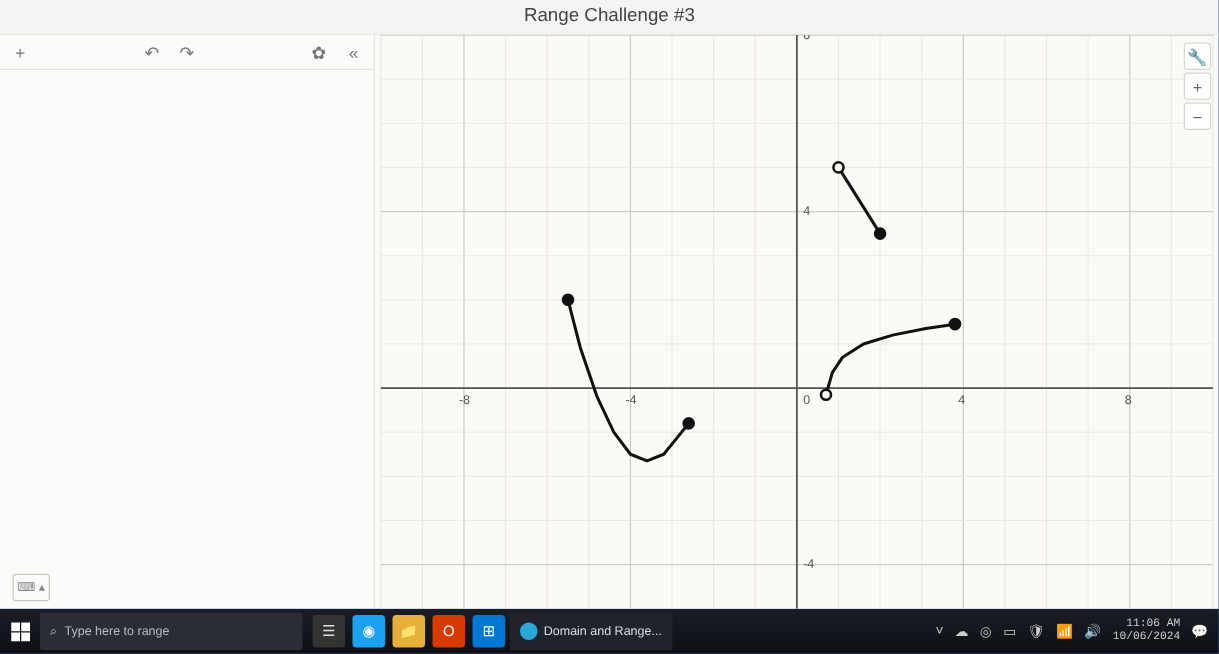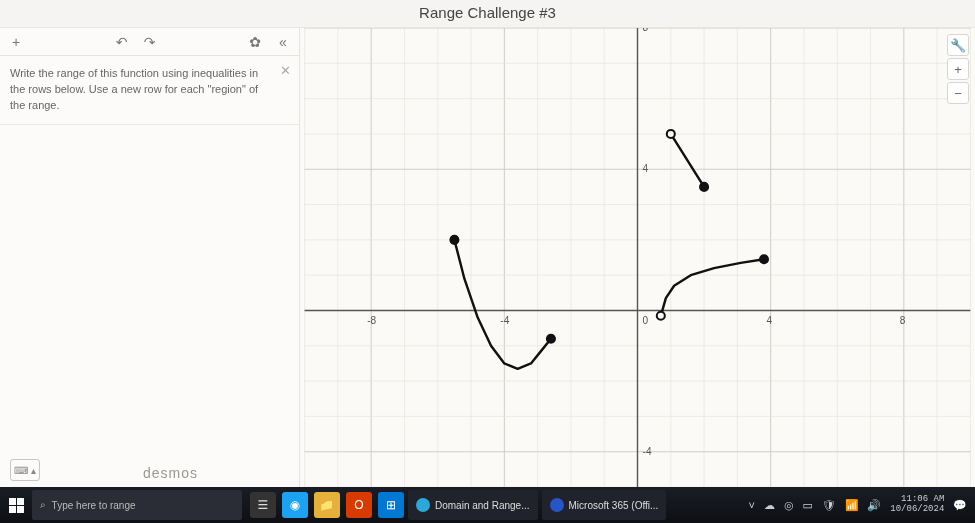--- a/index.html
+++ b/index.html
@@ -46,28 +46,23 @@
     <div class="sidebar">
       <div class="toolbar">
         <div class="tb-btn">+</div>
         <div class="spacer"></div>
         <div class="tb-btn">↶</div>
         <div class="tb-btn">↷</div>
         <div class="spacer"></div>
         <div class="tb-btn">✿</div>
         <div class="tb-btn">«</div>
       </div>
-      <div class="note">
-        <span>Write the range of this function using inequalities in the rows below. Use a new row for each "region" of the range.</span>
-        <span class="close">✕</span>
-      </div>
       <div class="sidebar-footer">
         <div class="kb-btn">⌨ ▴</div>
         <div class="powered">
-          <div class="brand">desmos</div>
         </div>
       </div>
     </div>
 
     <div class="graph-area">
       <svg id="graph-svg" viewBox="0 0 660 455">
           <line x1="0" y1="0" x2="0" y2="455" stroke="#e7e5e0" stroke-width="0.7"></line>
           <line x1="33" y1="0" x2="33" y2="455" stroke="#e7e5e0" stroke-width="0.7"></line>
           <line x1="66" y1="0" x2="66" y2="455" stroke="#cfcdc8" stroke-width="1"></line>
           <line x1="99" y1="0" x2="99" y2="455" stroke="#e7e5e0" stroke-width="0.7"></line>
@@ -148,24 +143,20 @@
       <div class="tb-icon" style="background:#333">☰</div>
       <div class="tb-icon" style="background:#1da1f2;color:#fff">◉</div>
       <div class="tb-icon" style="background:#e5b13a">📁</div>
       <div class="tb-icon" style="background:#d83b01;color:#fff">O</div>
       <div class="tb-icon" style="background:#0078d4;color:#fff">⊞</div>
     </div>
     <div class="task">
       <div class="dot" style="background:#2aa8d8"></div>
       <span>Domain and Range...</span>
     </div>
-    <div class="task">
-      <div class="dot" style="background:#2655c8"></div>
-      <span>Microsoft 365 (Offi...</span>
-    </div>
     <div class="tray">
       <span class="tray-ic">˅</span>
       <span class="tray-ic">☁</span>
       <span class="tray-ic">◎</span>
       <span class="tray-ic">▭</span>
       <span class="tray-ic">🛡</span>
       <span class="tray-ic">📶</span>
       <span class="tray-ic">🔊</span>
       <div class="clock">
         <div>11:06 AM</div>

